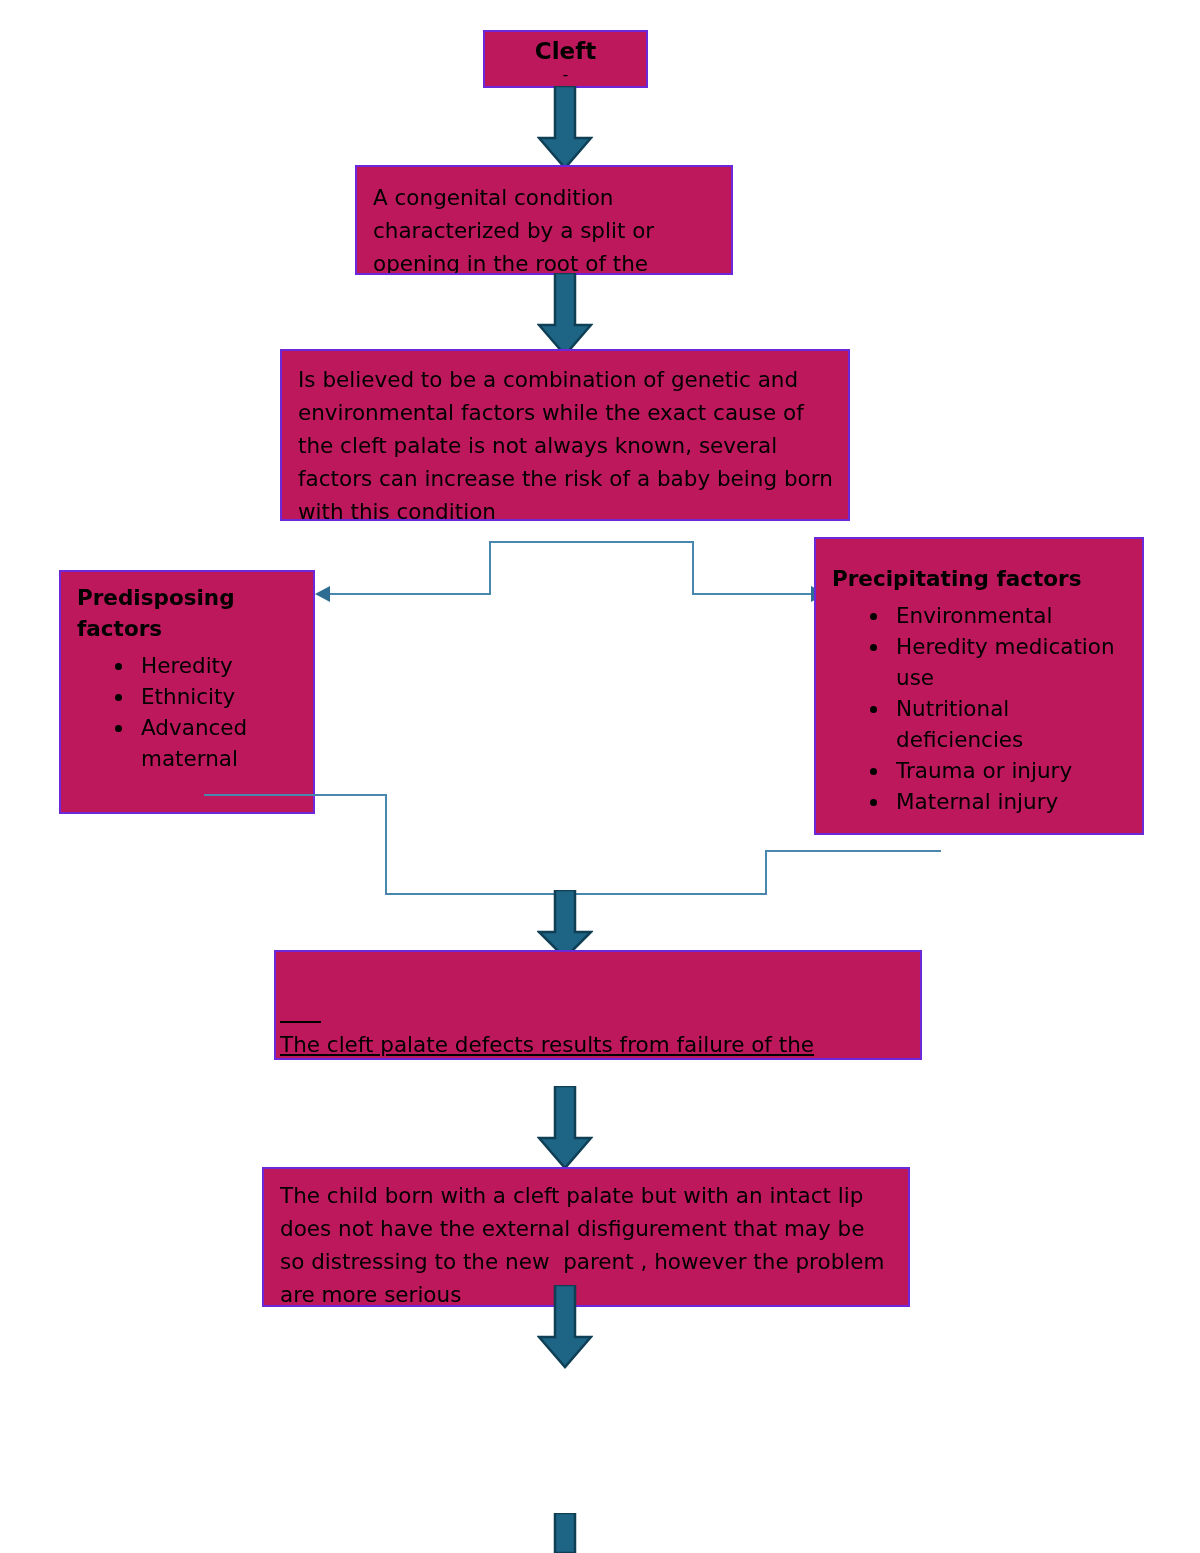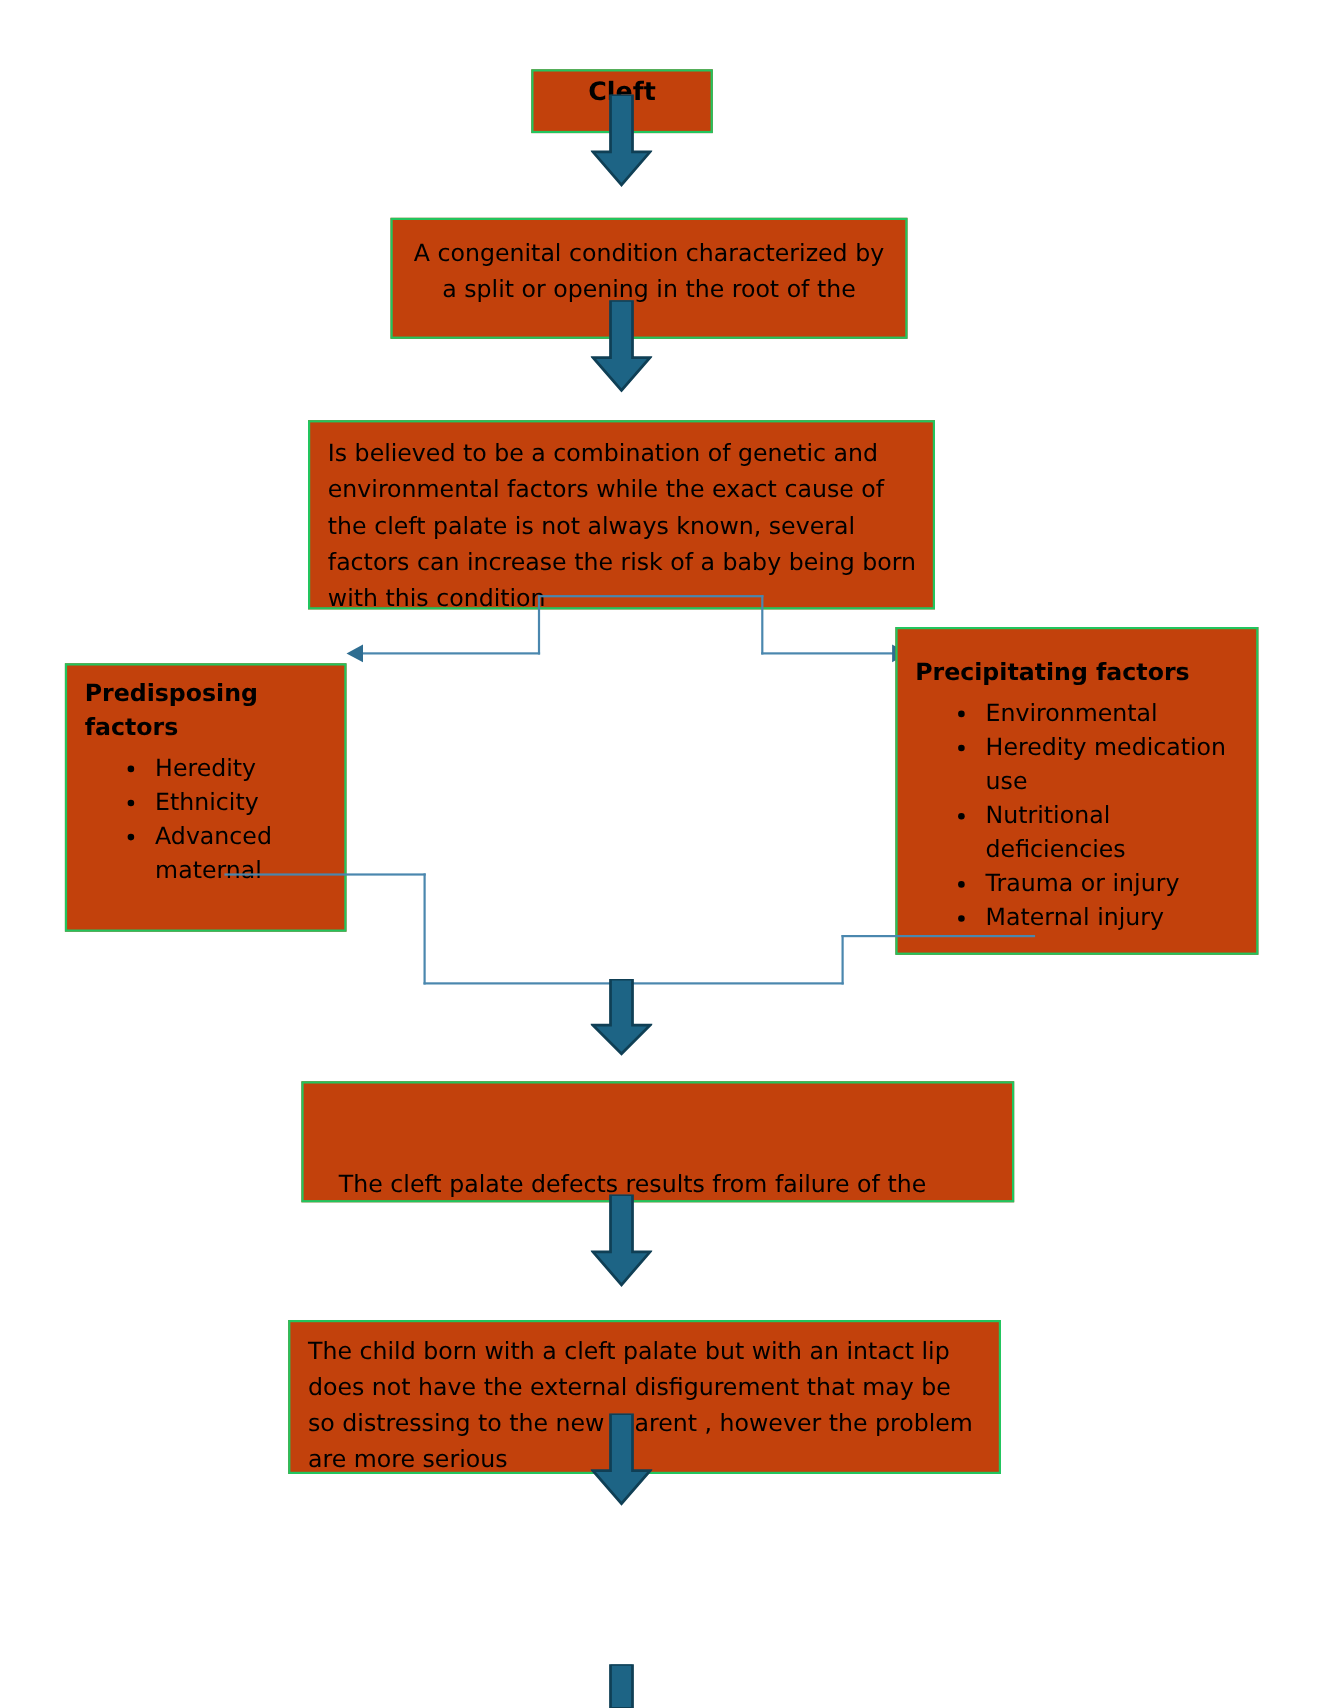--- a/index.html
+++ b/index.html
@@ -14,24 +14,23 @@
   #canvas {
     position: relative;
     width: 1200px;
     height: 1553px;
     background: #ffffff;
     overflow: hidden;
   }
   .box {
     position: absolute;
     box-sizing: border-box;
-    background: #c2410c;
-    border: 2px solid #22c55e;
+    background: #be185d;
+    border: 2px solid #6d28d9;
     overflow: hidden;
-    margin-top: 33px;
   }
   .box-text {
     font-size: 21.5px;
     line-height: 33px;
     color: #000000;
     white-space: pre-wrap;
   }
   .title-box {
     text-align: center;
   }
@@ -95,21 +94,21 @@
 
   <div class="box title-box" style="left:483px; top:30px; width:165px; height:58px; padding:4px 0 0 0;">
     <span class="title-text">Cleft</span>
     <span class="title-dash">-</span>
   </div>
 
   <svg class="arrow" style="left:537px; top:86px; width:56px; height:84px;" viewBox="0 0 56 84">
     <polygon points="18,0 38,0 38,52 54,52 28,82 2,52 18,52" fill="#1d6485" stroke="#0f3f55" stroke-width="2.5"></polygon>
   </svg>
 
-  <div class="box" style="left:355px; top:165px; width:470px; height:110px; padding:14px 16px 0 16px;text-align:center;">
+  <div class="box" style="left:355px; top:165px; width:378px; height:110px; padding:14px 16px 0 16px;">
     <div class="box-text">A congenital condition characterized by a split or opening in the root of the</div>
   </div>
 
   <svg class="arrow" style="left:537px; top:273px; width:56px; height:84px;" viewBox="0 0 56 84">
     <polygon points="18,0 38,0 38,52 54,52 28,82 2,52 18,52" fill="#1d6485" stroke="#0f3f55" stroke-width="2.5"></polygon>
   </svg>
 
   <div class="box" style="left:280px; top:349px; width:570px; height:172px; padding:12px 6px 0 16px;">
     <div class="box-text">Is believed to be a combination of genetic and environmental factors while the exact cause of the cleft palate is not always known, several factors can increase the risk of a baby being born with this condition</div>
   </div>
@@ -147,21 +146,21 @@
 
   <div class="conn conn-h" style="left:765px; top:850px; width:176px; height:2px;"></div>
   <div class="conn conn-v" style="left:765px; top:850px; height:45px;"></div>
 
   <div class="conn conn-h" style="left:385px; top:893px; width:382px; height:2px;"></div>
 
   <svg class="arrow" style="left:537px; top:890px; width:56px; height:70px;" viewBox="0 0 56 70">
     <polygon points="18,0 38,0 38,42 54,42 28,68 2,42 18,42" fill="#1d6485" stroke="#0f3f55" stroke-width="2.5"></polygon>
   </svg>
 
-  <div class="box" style="left:274px; top:950px; width:648px; height:110px; padding:10px 16px 0 32px;">
+  <div class="box" style="left:274px; top:950px; width:648px; height:110px; padding:10px 16px 0 4px;text-decoration:underline;">
     <div class="box-text">
       <div>The cleft palate defects results from failure of the</div>
       
       
     </div>
   </div>
 
   <svg class="arrow" style="left:537px; top:1086px; width:56px; height:84px;" viewBox="0 0 56 84">
     <polygon points="18,0 38,0 38,52 54,52 28,82 2,52 18,52" fill="#1d6485" stroke="#0f3f55" stroke-width="2.5"></polygon>
   </svg>

